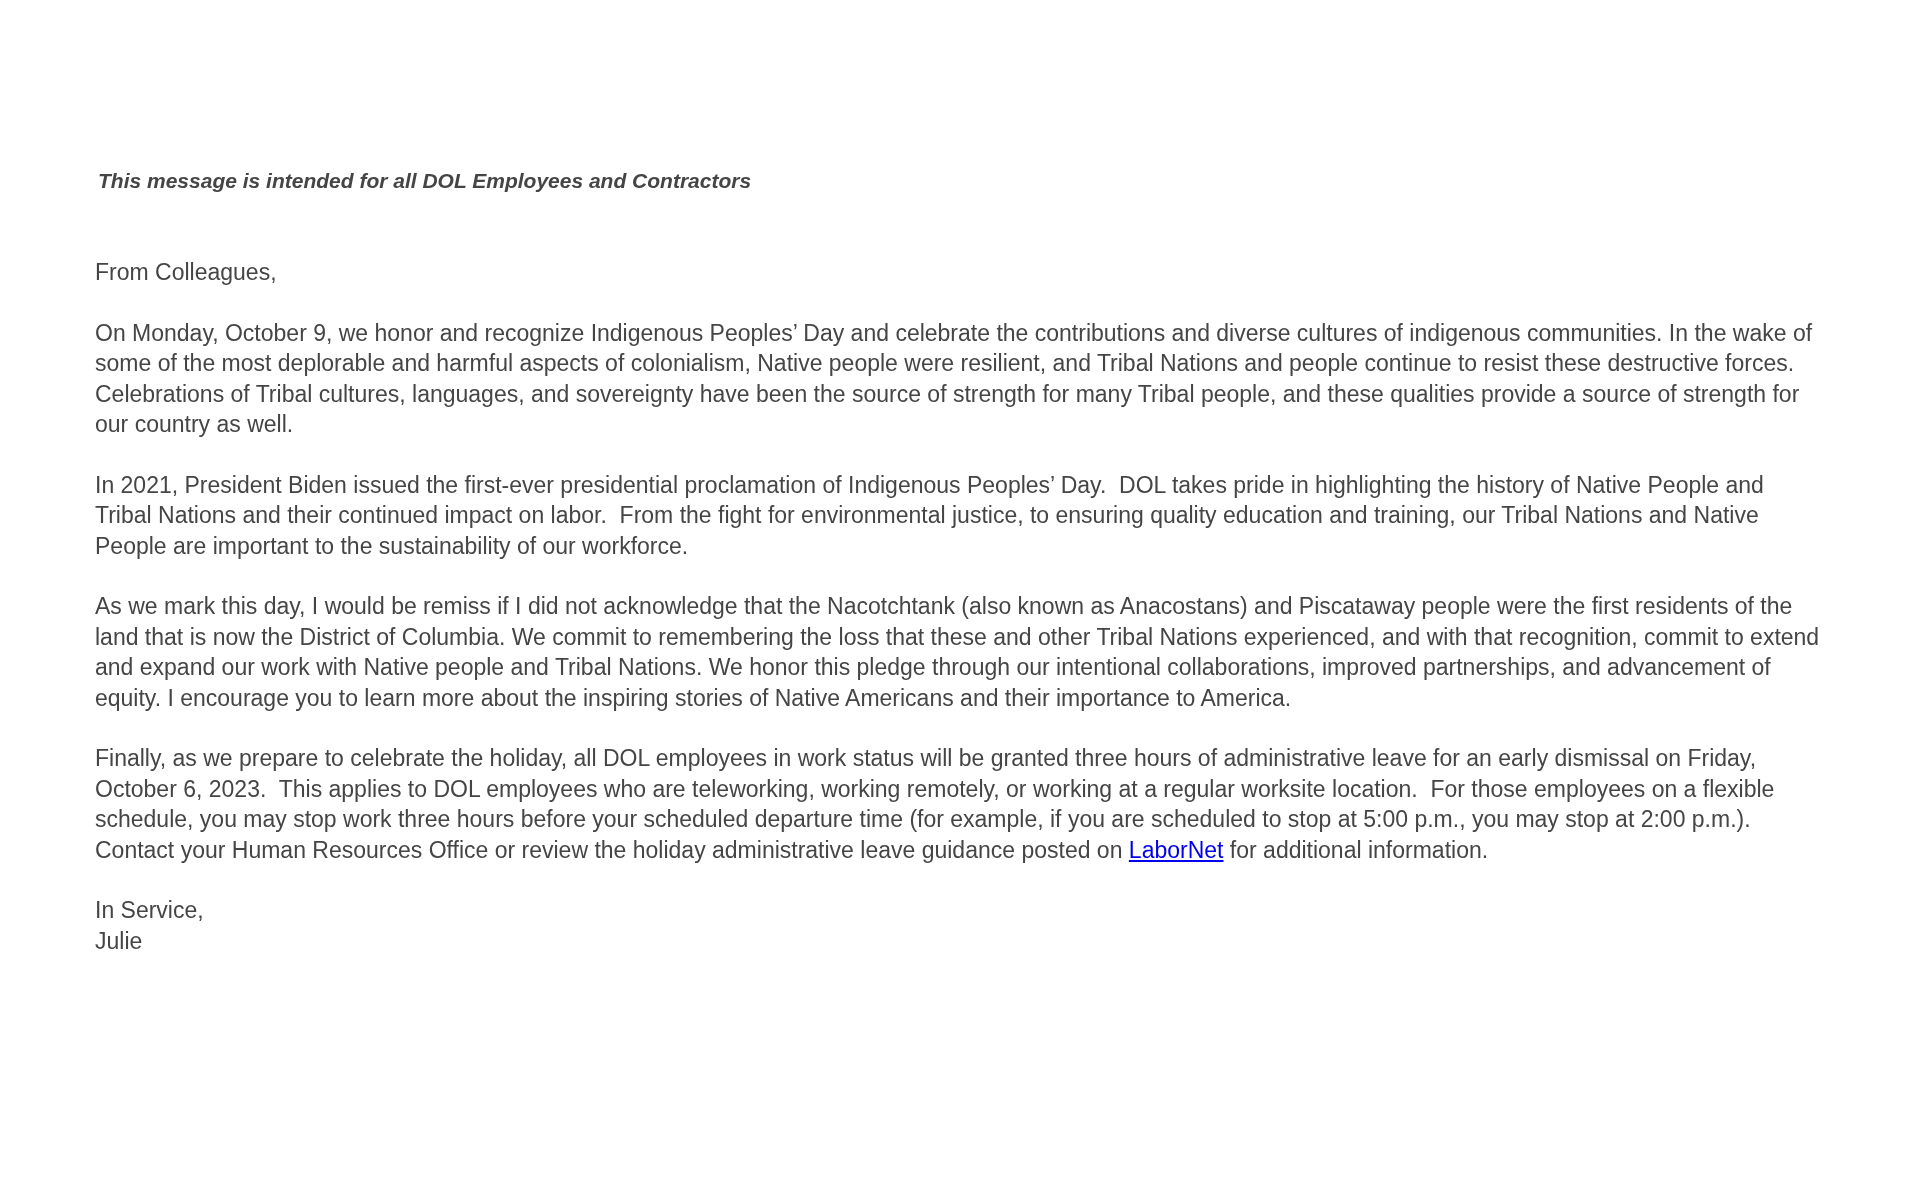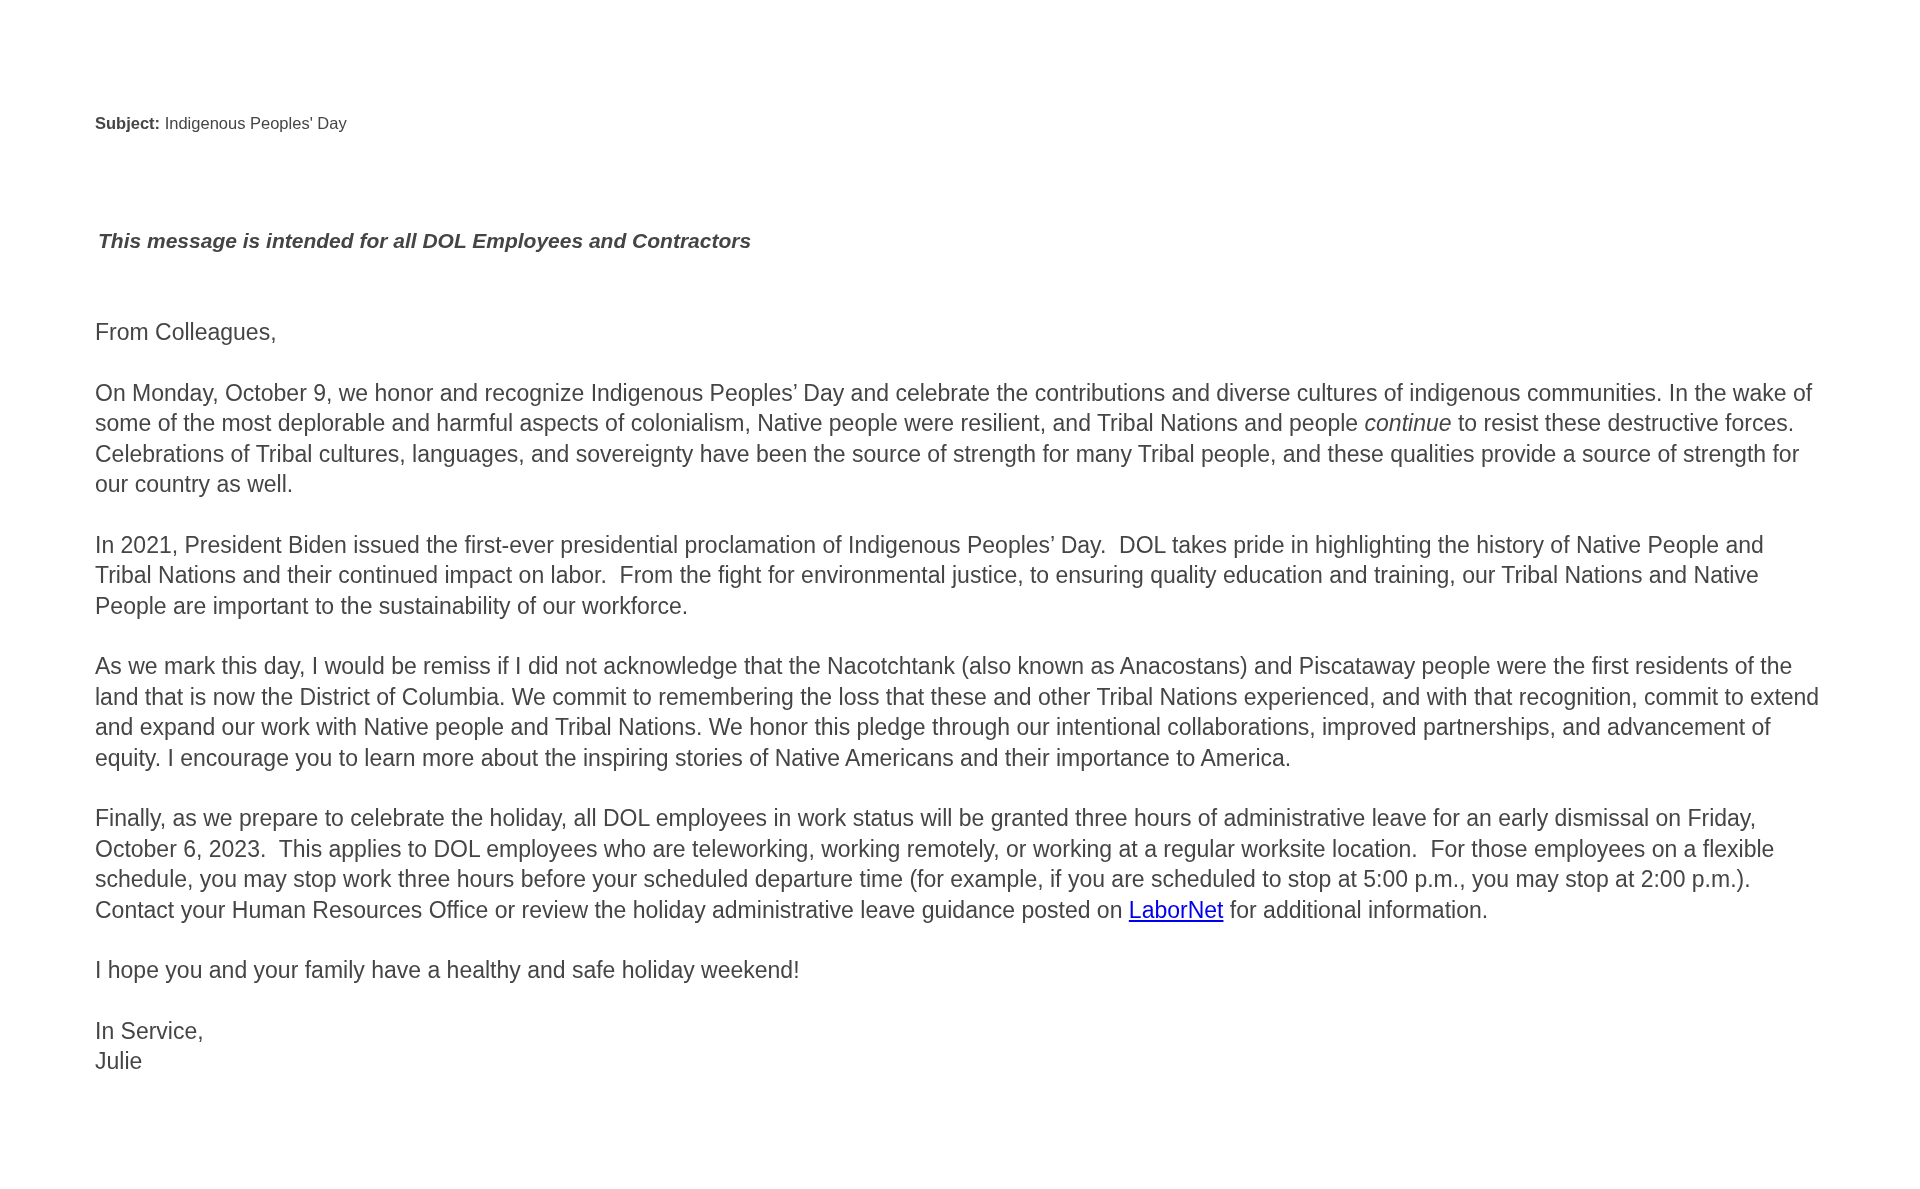--- a/index.html
+++ b/index.html
@@ -37,41 +37,39 @@
     font-style:italic;
     margin:55px 0 63px 3px;
     line-height:26px;
   }
   .para{
     font-size:23px;
     line-height:30.5px;
     margin:0 0 30px 0;
     white-space:pre-wrap;
   }
-  .em-word{font-style:italic;}
+  .em-word{}
   .closing{margin-bottom:0;}
 </style>
 </head>
 <body>
 
 <div class="email">
 
   <div class="headers">
-    <div class="header-line"><span class="hdr-label">Subject:</span><span> Indigenous Peoples' Day</span></div>
   </div>
 
   <p class="notice">This message is intended for all DOL Employees and Contractors</p>
 
   <p class="para">From Colleagues,</p>
 
   <p class="para"><span>On Monday, October 9, we honor and recognize Indigenous Peoples’ Day and celebrate the contributions and diverse cultures of indigenous communities. In the wake of some of the most deplorable and harmful aspects of colonialism, Native people were resilient, and Tribal Nations and people </span><span class="em-word">continue</span><span> to resist these destructive forces. Celebrations of Tribal cultures, languages, and sovereignty have been the source of strength for many Tribal people, and these qualities provide a source of strength for our country as well.</span></p>
 
   <p class="para">In 2021, President Biden issued the first-ever presidential proclamation of Indigenous Peoples’ Day.  DOL takes pride in highlighting the history of Native People and Tribal Nations and their continued impact on labor.  From the fight for environmental justice, to ensuring quality education and training, our Tribal Nations and Native People are important to the sustainability of our workforce.</p>
 
   <p class="para">As we mark this day, I would be remiss if I did not acknowledge that the Nacotchtank (also known as Anacostans) and Piscataway people were the first residents of the land that is now the District of Columbia. We commit to remembering the loss that these and other Tribal Nations experienced, and with that recognition, commit to extend and expand our work with Native people and Tribal Nations. We honor this pledge through our intentional collaborations, improved partnerships, and advancement of equity. I encourage you to learn more about the inspiring stories of Native Americans and their importance to America.</p>
 
   <p class="para"><span>Finally, as we prepare to celebrate the holiday, all DOL employees in work status will be granted three hours of administrative leave for an early dismissal on Friday, October 6, 2023.  This applies to DOL employees who are teleworking, working remotely, or working at a regular worksite location.  For those employees on a flexible schedule, you may stop work three hours before your scheduled departure time (for example, if you are scheduled to stop at 5:00 p.m., you may stop at 2:00 p.m.).  Contact your Human Resources Office or review the holiday administrative leave guidance posted on </span><a class="labornet-link">LaborNet</a><span> for additional information.</span></p>
 
-  <p class="para">I hope you and your family have a healthy and safe holiday weekend!</p>
 
   <p class="para closing"><span>In Service,</span><br><span>Julie</span></p>
 
 </div>
 
 </body></html>

